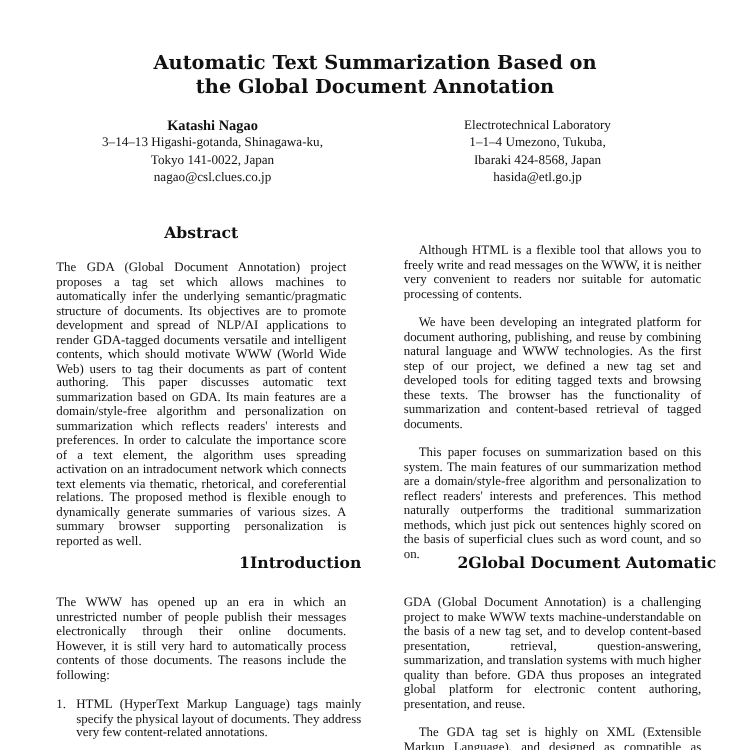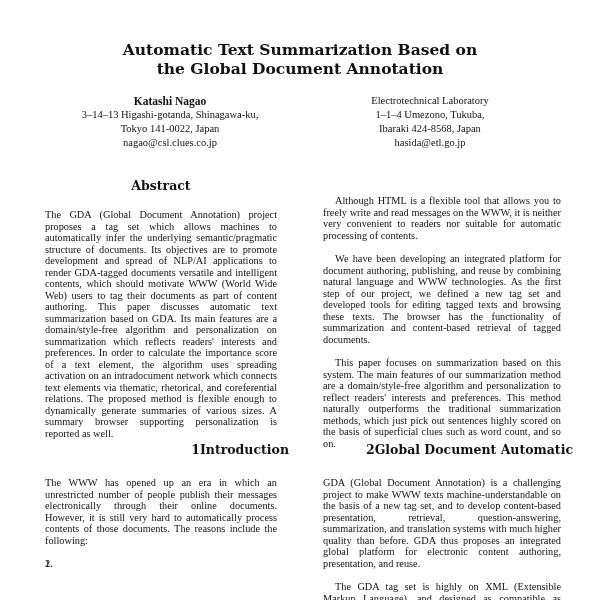--- a/index.html
+++ b/index.html
@@ -58,20 +58,21 @@
   <div class="col intro-h">
     <div class="sec-h">
       <span class="num">1</span><span>Introduction</span>
     </div>
   </div>
   <div class="col intro-body">
     <p>The WWW has opened up an era in which an unrestricted number of people publish their messages electronically through their online documents. However, it is still very hard to automatically process contents of those documents. The reasons include the following:</p>
     <ol>
       <li>
         <span class="n">1.</span>
+        <span>HTML (HyperText Markup Language) tags mainly specify the physical layout of documents. They address very few content-related annotations.</span>
       </li>
       <li>
         <span class="n">2.</span>
       </li>
     </ol>
   </div>
 
   <div class="col right-body">
     <p class="indent">Although HTML is a flexible tool that allows you to freely write and read messages on the WWW, it is neither very convenient to readers nor suitable for automatic processing of contents.</p>
     <p class="indent">We have been developing an integrated platform for document authoring, publishing, and reuse by combining natural language and WWW technologies. As the first step of our project, we defined a new tag set and developed tools for editing tagged texts and browsing these texts. The browser has the functionality of summarization and content-based retrieval of tagged documents.</p>

